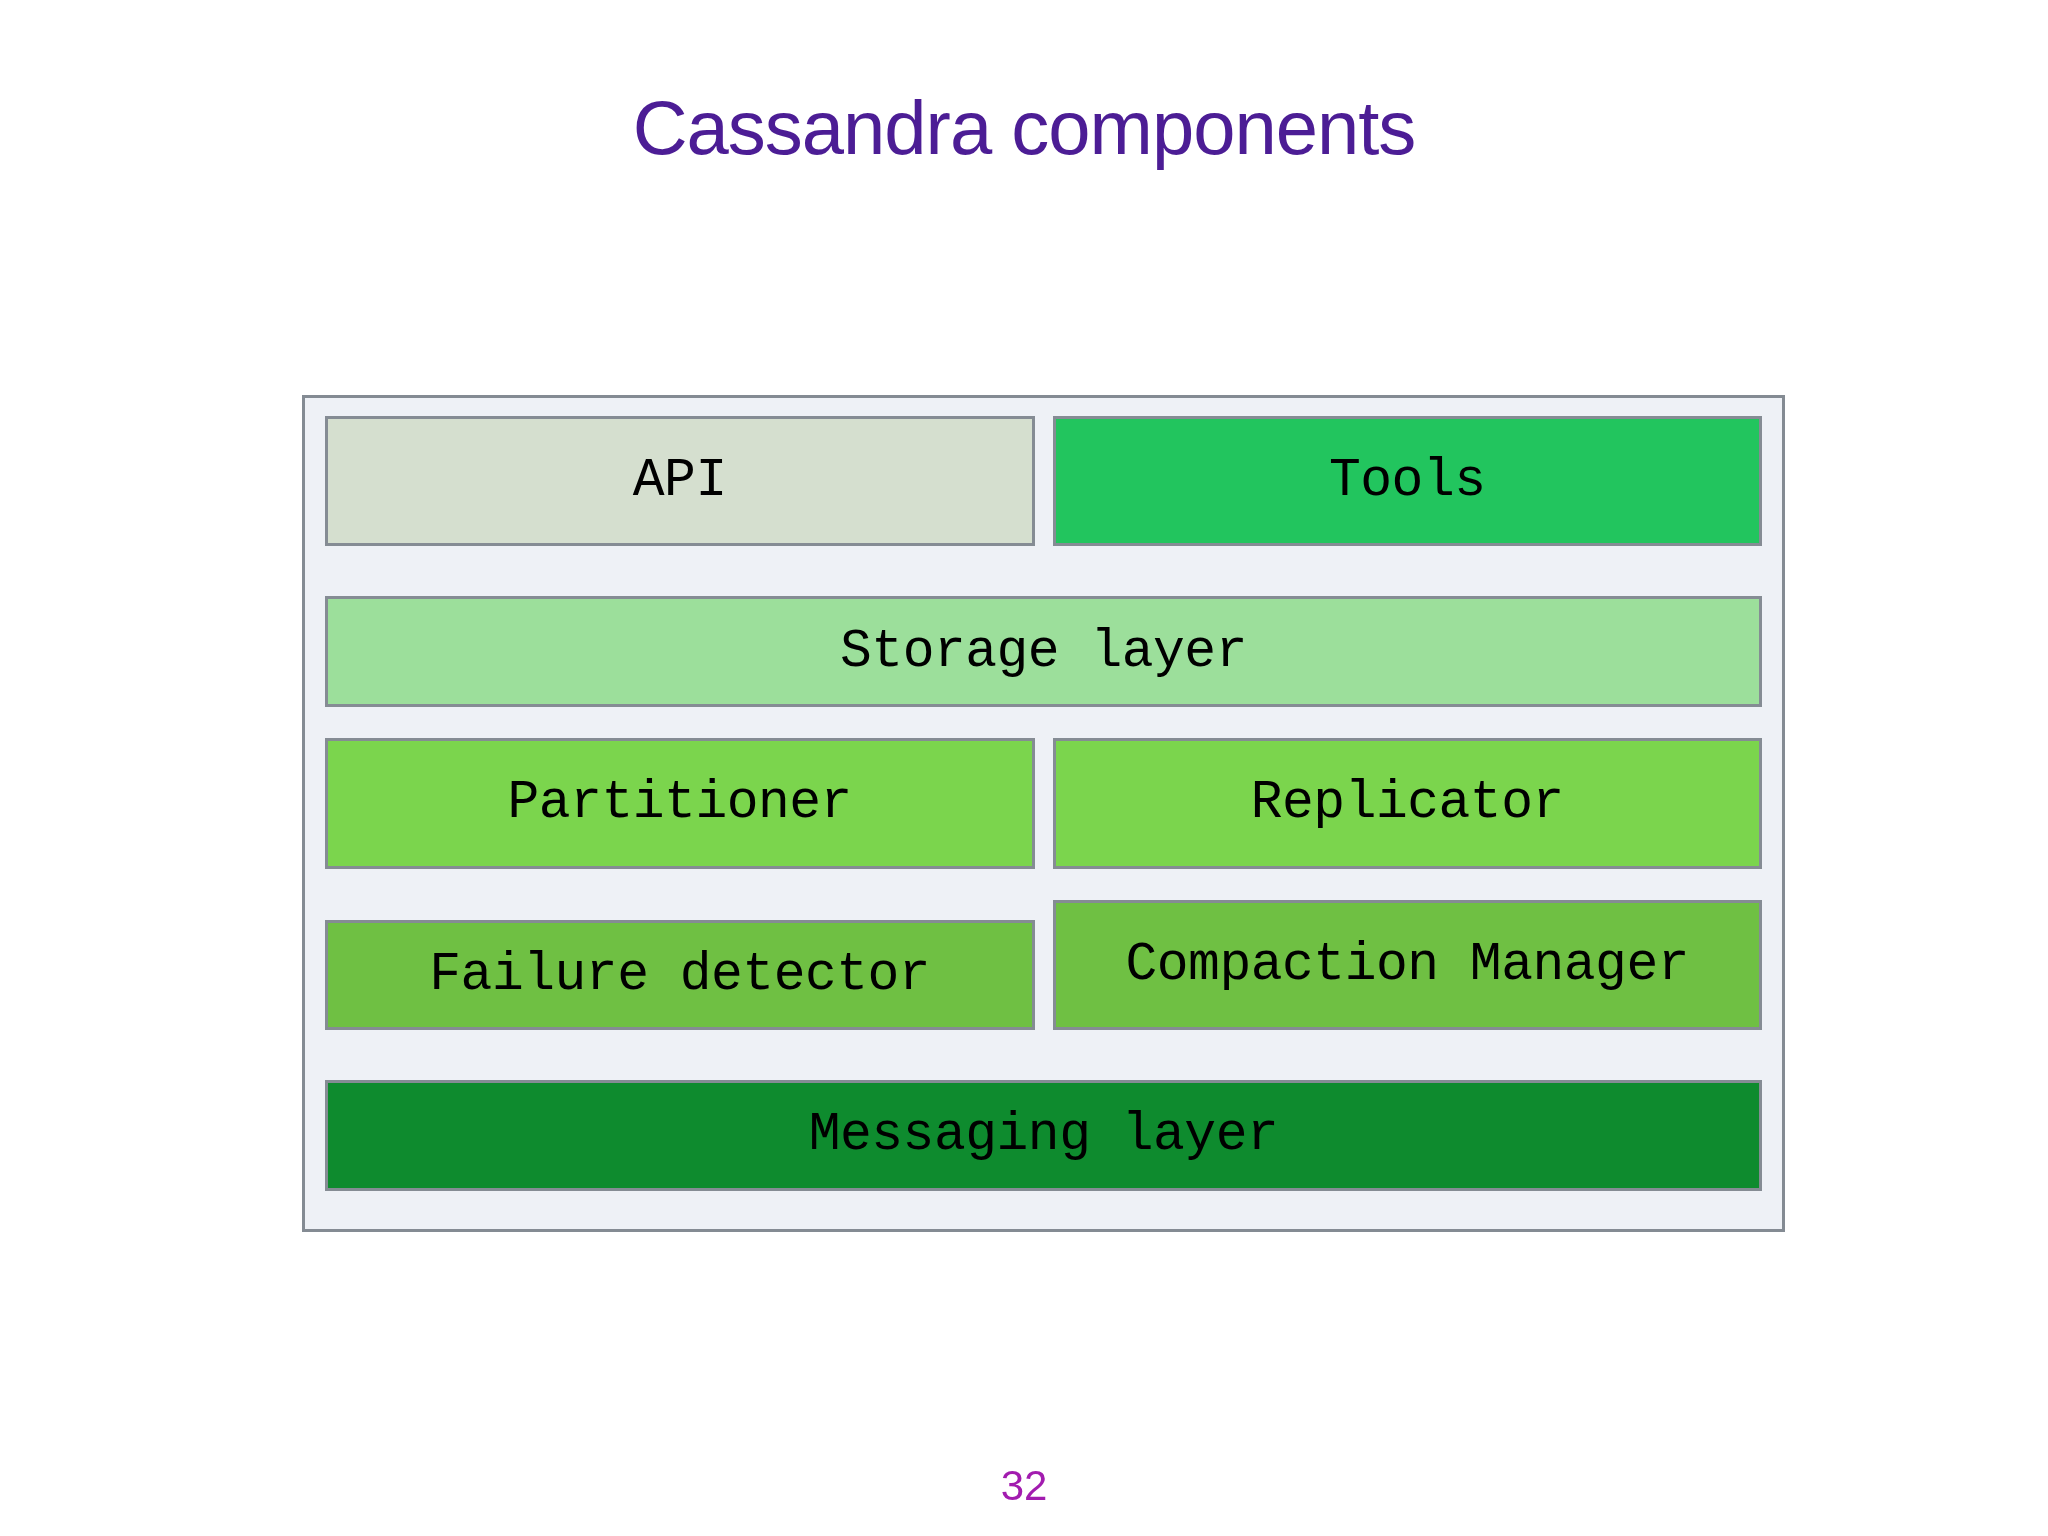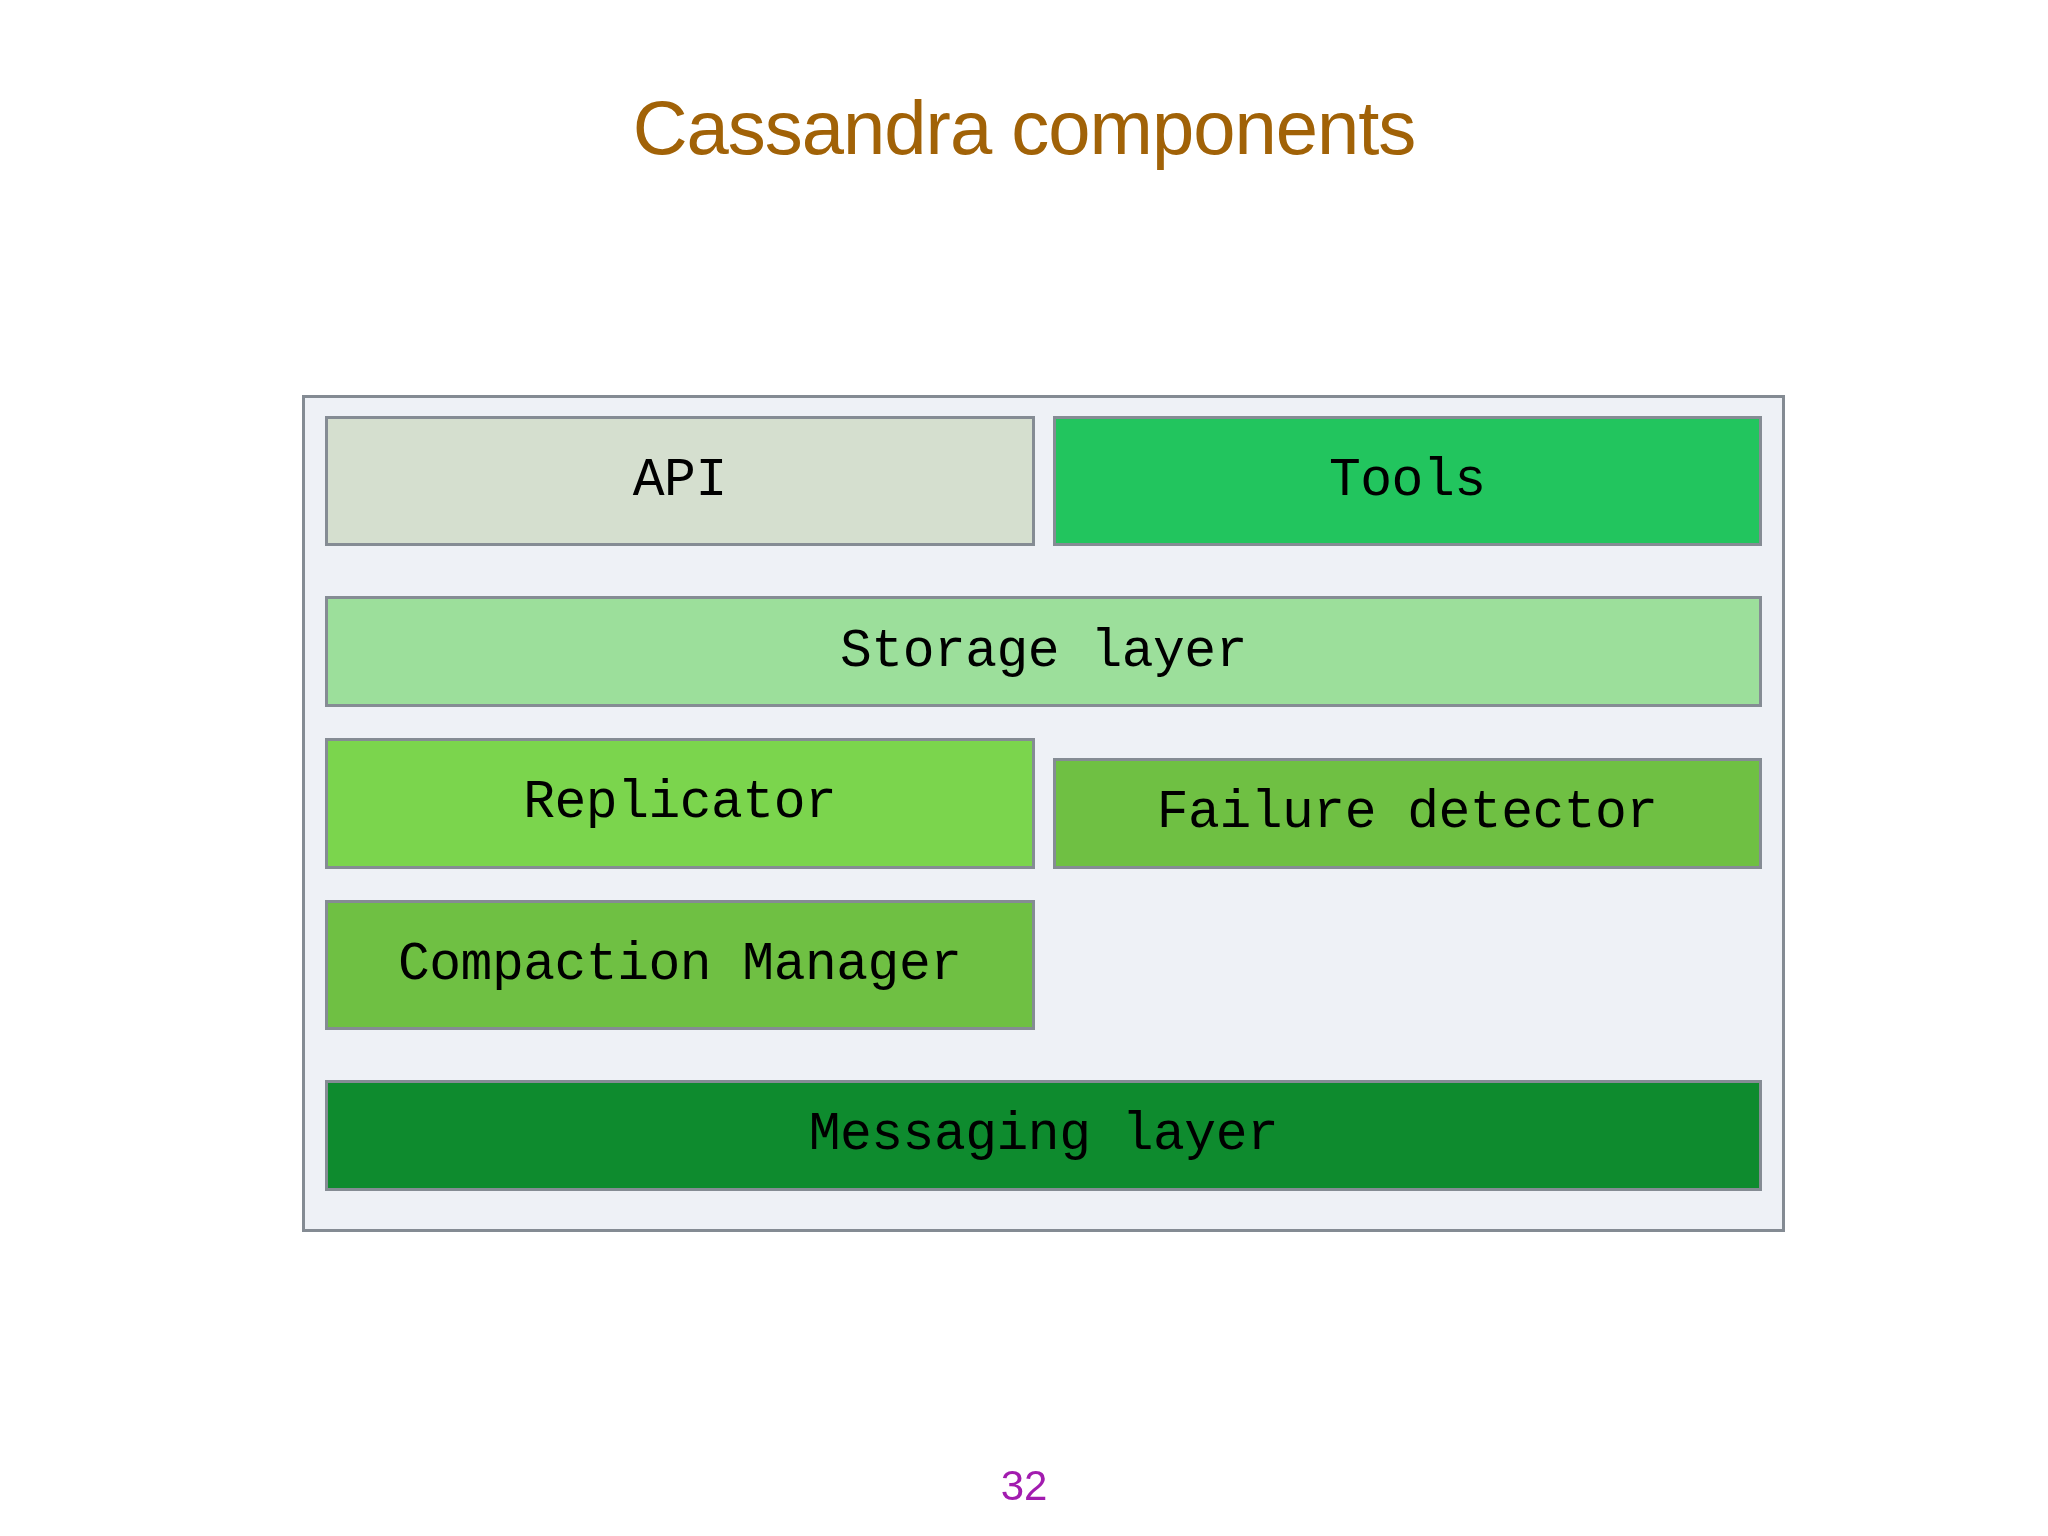--- a/index.html
+++ b/index.html
@@ -19,21 +19,21 @@
   }
   .slide-title {
     position: absolute;
     top: 84px;
     left: 0;
     width: 100%;
     text-align: center;
     font-size: 76px;
     font-weight: 400;
     letter-spacing: -1px;
-    color: #a16207;
+    color: #4c1d95;
   }
   .diagram {
     position: absolute;
     left: 302px;
     top: 395px;
     width: 1483px;
     height: 837px;
     background: #eef1f6;
     border: 3px solid #848b93;
     display: grid;
@@ -74,20 +74,21 @@
   <div class="slide-title">Cassandra components</div>
 
   <div class="diagram" style="background-color: rgb(238, 241, 246);">
 
     <div class="box" style="background-color: rgb(213, 223, 207);">API</div>
 
     <div class="box" style="background-color: #22c55e;">Tools</div>
 
     <div class="box full" style="background-color: rgb(156, 223, 155);">Storage layer</div>
 
+    <div class="box" style="background-color: rgb(123, 213, 77);">Partitioner</div>
 
     <div class="box" style="background-color: rgb(123, 213, 77);">Replicator</div>
 
     <div class="box" style="background-color: rgb(111, 192, 67); margin-top: 20px;">Failure detector</div>
 
     <div class="box" style="background-color: rgb(111, 192, 67);">Compaction Manager</div>
 
     <div class="box full" style="background-color: rgb(14, 139, 46); text-align: right;">Messaging layer</div>
 
   </div>

